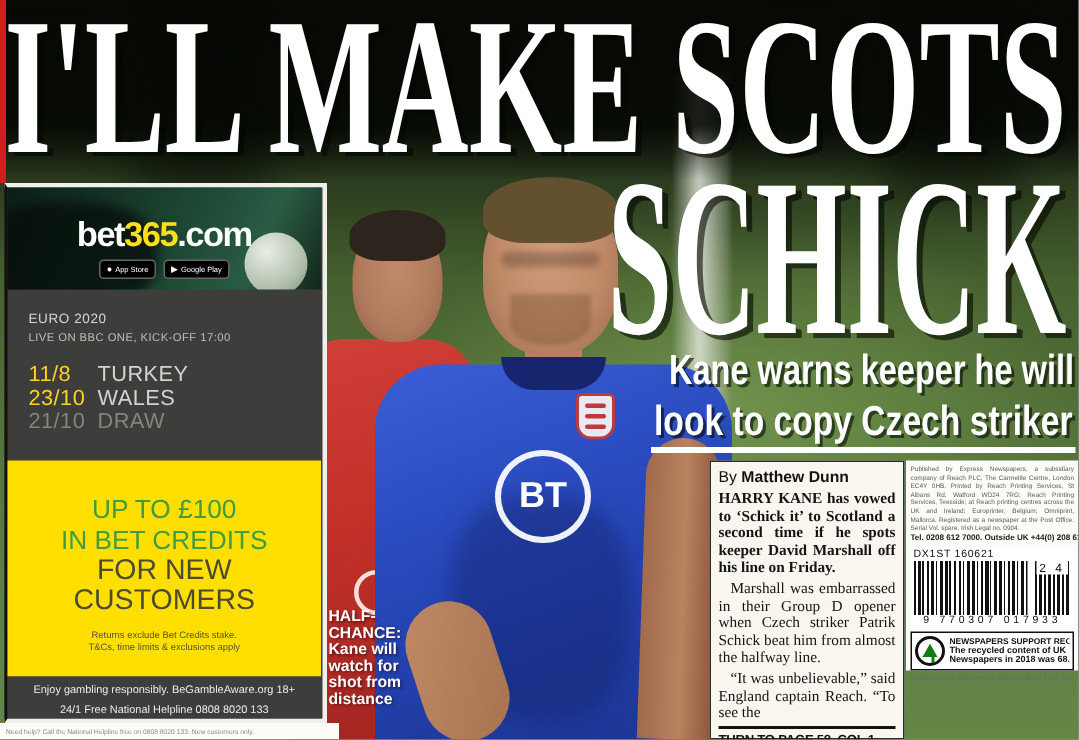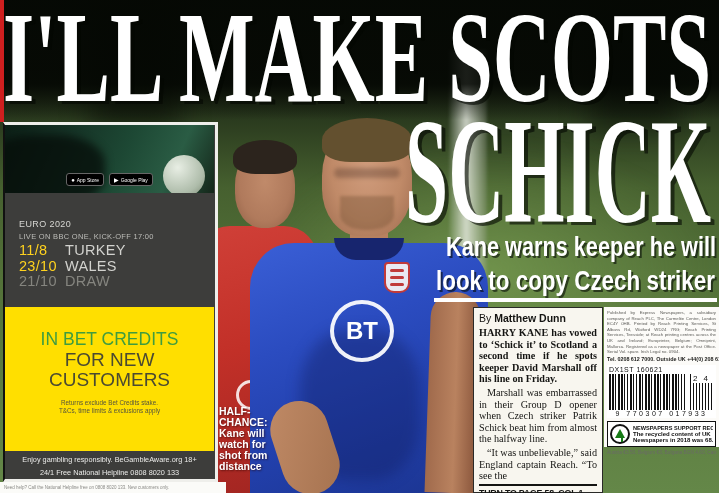--- a/index.html
+++ b/index.html
@@ -71,21 +71,21 @@
   .ad-header{left:0;top:0;width:209px;height:68px;overflow:hidden;
     background:linear-gradient(115deg,#0c1f16 0%,#143024 25%,#1d4834 55%,#2a5c44 78%,#142619 100%);}
   .ad-boot{left:-20px;top:10px;width:120px;height:70px;border-radius:40%;background:rgba(5,12,8,.75);filter:blur(4px);}
   .ad-ball{left:158px;top:30px;width:42px;height:42px;border-radius:50%;
     background:radial-gradient(circle at 35% 30%,#e8eee4,#aebcaa 65%,#77856f);}
   .ad-logo{left:0;top:18px;width:209px;text-align:center;font-weight:bold;font-size:23px;letter-spacing:-1px;color:#fff;position:absolute;}
   .ad-logo .n365{color:#ffdf1b;}
   .ad-badges{left:0;top:48px;width:209px;display:flex;justify-content:center;gap:5px;}
   .badge{position:static;background:#000;border:1px solid #666;border-radius:3px;height:13px;display:flex;align-items:center;gap:2px;padding:0 4px;color:#fff;font-size:5px;}
   .badge .ic{position:static;font-size:6px;line-height:1;}
-  .ad-info{left:0;top:80px;width:192px;padding:14px 14px 0;}
+  .ad-info{left:0;top:68px;width:192px;padding:14px 14px 0;}
   .ad-event{position:static;display:block;color:#d6d6d2;font-size:9px;letter-spacing:.4px;}
   .ad-live{position:static;display:block;color:#bdbdb9;font-size:7.5px;letter-spacing:.3px;margin-top:3px;}
   .ad-odds{left:0;top:118px;width:209px;padding:0 14px;}
   .odds-row{position:static;display:flex;font-size:14.5px;line-height:15.5px;letter-spacing:.3px;}
   .odds-price{position:static;flex:0 0 46px;color:#ffd21e;}
   .odds-team{position:static;color:#d2d2ce;}
   .odds-row.muted .odds-price,.odds-row.muted .odds-team{color:#85857f;}
   .ad-offer{left:0;top:182px;width:209px;height:144px;background:#ffdf00;text-align:center;padding-top:22px;}
   .offer-green{position:static;display:block;color:#3f9c3f;font-size:17.5px;line-height:21px;}
   .offer-dark{position:static;display:block;color:#4b4a31;font-size:19px;line-height:20px;}
@@ -188,20 +188,21 @@
     <text class="sh-sh" x="4" y="60" textLength="279" lengthAdjust="spacingAndGlyphs">look to copy Czech striker</text>
     <text class="sh-tx" x="2" y="58" textLength="279" lengthAdjust="spacingAndGlyphs">look to copy Czech striker</text>
     <rect x="0" y="66" width="283" height="4" fill="#fff"></rect>
   </svg>
 
   <div class="ad">
     <div class="ad-header">
       <div class="ad-boot"></div>
       <div class="ad-ball"></div>
     </div>
+    <div class="ad-logo"><span style="position:static">bet</span><span class="n365" style="position:static">365</span><span style="position:static">.com</span></div>
     <div class="ad-badges">
       <div class="badge">
         <span class="ic">●</span>
         <span style="position:static">App Store</span>
       </div>
       <div class="badge">
         <span class="ic">▶</span>
         <span style="position:static">Google Play</span>
       </div>
     </div>
@@ -217,20 +218,21 @@
       <div class="odds-row">
         <span class="odds-price">23/10</span>
         <span class="odds-team">WALES</span>
       </div>
       <div class="odds-row muted">
         <span class="odds-price">21/10</span>
         <span class="odds-team">DRAW</span>
       </div>
     </div>
     <div class="ad-offer">
+      <span class="offer-green">UP TO £100</span>
       <span class="offer-green">IN BET CREDITS</span>
       <span class="offer-dark">FOR NEW</span>
       <span class="offer-dark">CUSTOMERS</span>
       <span class="offer-terms">
           <span style="position:static;display:block">Returns exclude Bet Credits stake.</span>
           <span style="position:static;display:block">T&amp;Cs, time limits &amp; exclusions apply</span>
         </span>
     </div>
     <div class="ad-footer">
       <span>Enjoy gambling responsibly. BeGambleAware.org 18+</span>

